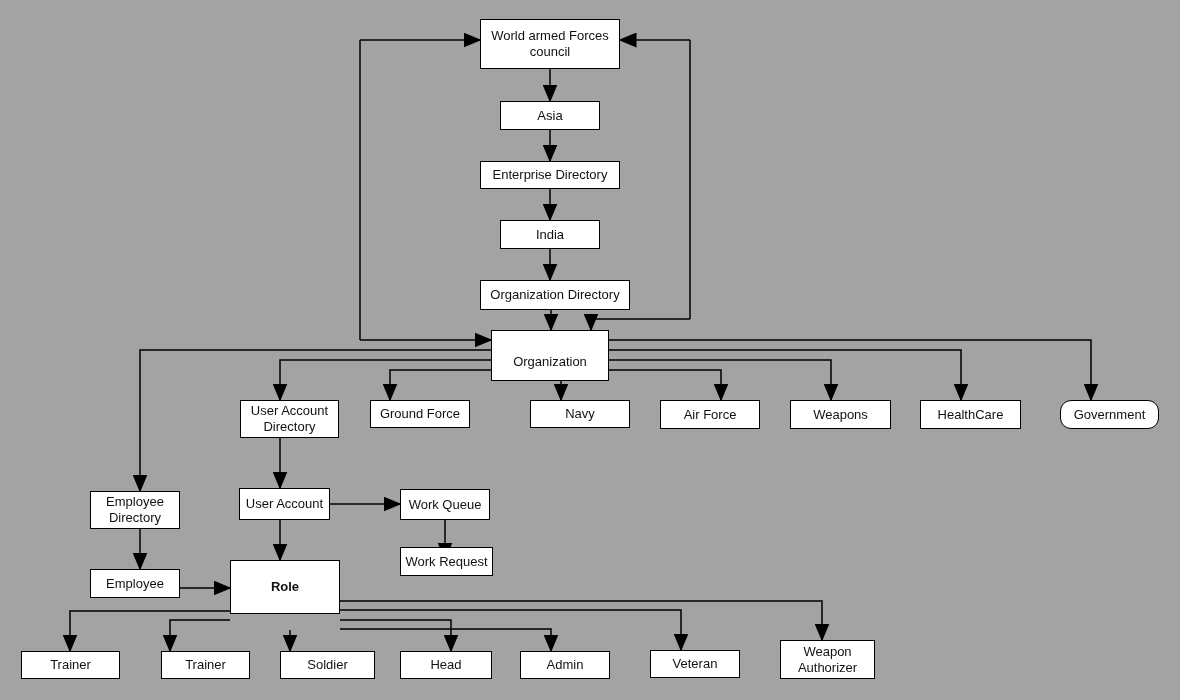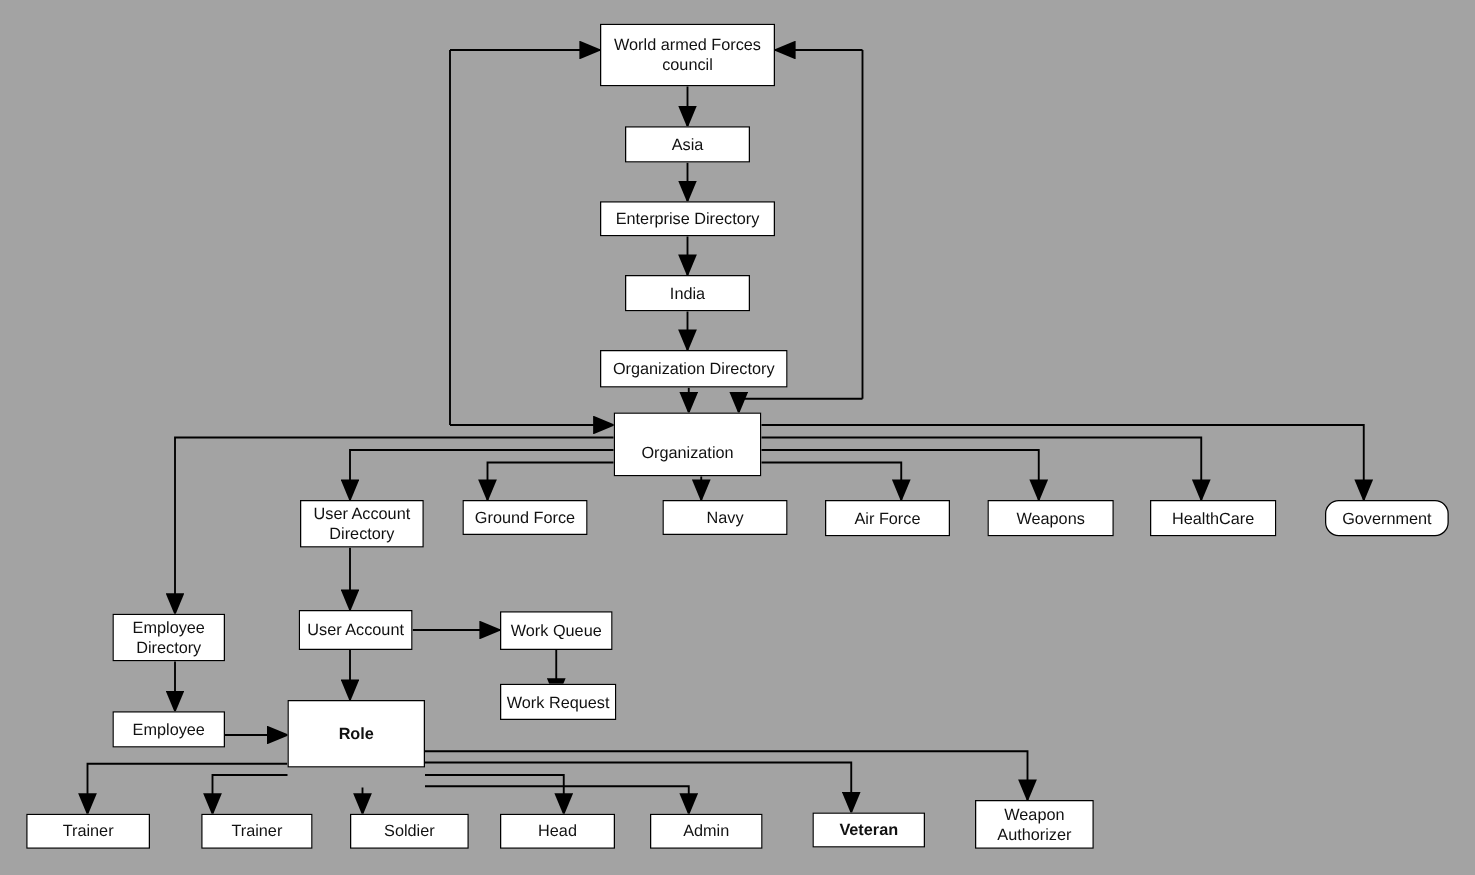--- a/index.html
+++ b/index.html
@@ -120,17 +120,17 @@
   <div class="node" style="left:21px;top:651px;width:99px;height:28px;">Trainer</div>
 
   <div class="node" style="left:161px;top:651px;width:89px;height:28px;">Trainer</div>
 
   <div class="node" style="left:280px;top:651px;width:95px;height:28px;">Soldier</div>
 
   <div class="node" style="left:400px;top:651px;width:92px;height:28px;">Head</div>
 
   <div class="node" style="left:520px;top:651px;width:90px;height:28px;">Admin</div>
 
-  <div class="node" style="left:650px;top:650px;width:90px;height:28px;font-weight:bold;">Veteran</div>
+  <div class="node" style="left:650px;top:650px;width:90px;height:28px;">Veteran</div>
 
   <div class="node" style="left:780px;top:640px;width:95px;height:39px;">Weapon Authorizer</div>
 
 </div>
 
 </body></html>

